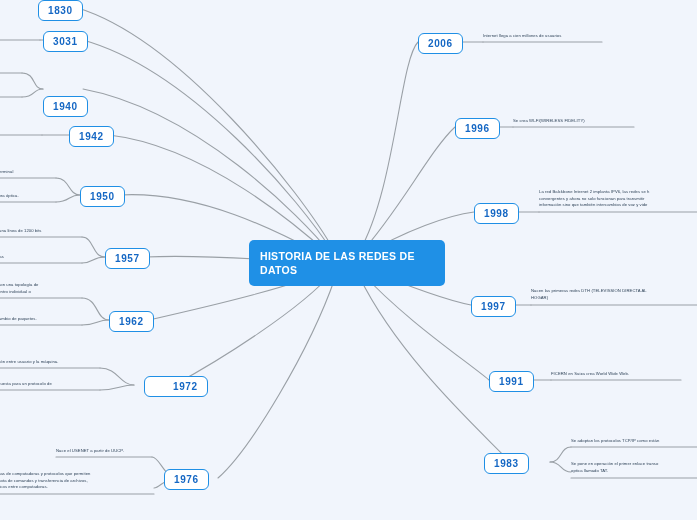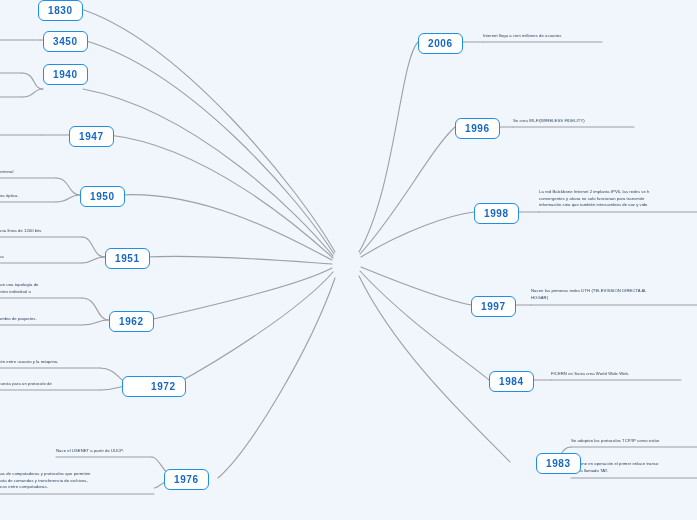--- a/index.html
+++ b/index.html
@@ -145,37 +145,40 @@
       <path d="M0,263 L82,263"></path>
       <path d="M0,298 L82,298"></path>
       <path d="M0,325 L82,325"></path>
       <path d="M0,368 L100,368"></path>
       <path d="M0,390 L100,390"></path>
       <path d="M56,457 L152,457"></path>
       <path d="M0,494 L154,494"></path>
     </g>
   </svg>
 
+  <div class="central-node">
+    <span>HISTORIA DE LAS REDES DE DATOS</span>
+  </div>
 
   <div class="year-node" style="left:38px;top:0px;"><span>1830</span></div>
-  <div class="year-node" style="left:43px;top:31px;"><span>3450</span></div>
-  <div class="year-node" style="left:43px;top:64px;"><span>1940</span></div>
-  <div class="year-node" style="left:69px;top:126px;"><span>1947</span></div>
+  <div class="year-node" style="left:43px;top:31px;"><span>3031</span></div>
+  <div class="year-node" style="left:43px;top:96px;"><span>1940</span></div>
+  <div class="year-node" style="left:69px;top:126px;"><span>1942</span></div>
   <div class="year-node" style="left:80px;top:186px;"><span>1950</span></div>
-  <div class="year-node" style="left:105px;top:248px;"><span>1951</span></div>
+  <div class="year-node" style="left:105px;top:248px;"><span>1957</span></div>
   <div class="year-node" style="left:109px;top:311px;"><span>1962</span></div>
-  <div class="year-node" style="left:122px;top:376px;padding-left:28px;"><span>1972</span></div>
+  <div class="year-node" style="left:144px;top:376px;padding-left:28px;"><span>1972</span></div>
   <div class="year-node" style="left:164px;top:469px;"><span>1976</span></div>
 
   <div class="year-node" style="left:418px;top:33px;"><span>2006</span></div>
   <div class="year-node" style="left:455px;top:118px;"><span>1996</span></div>
   <div class="year-node" style="left:474px;top:203px;"><span>1998</span></div>
   <div class="year-node" style="left:471px;top:296px;"><span>1997</span></div>
-  <div class="year-node" style="left:489px;top:371px;"><span>1984</span></div>
-  <div class="year-node" style="left:536px;top:453px;"><span>1983</span></div>
+  <div class="year-node" style="left:489px;top:371px;"><span>1991</span></div>
+  <div class="year-node" style="left:484px;top:453px;"><span>1983</span></div>
 
   <div class="leaf left" style="left:-14px;top:31px;width:54px;">erville</div>
   <div class="leaf left" style="left:-16px;top:64px;width:50px;">gía</div>
   <div class="leaf left" style="left:-20px;top:88px;width:54px;">adora.</div>
   <div class="leaf left" style="left:-12px;top:126px;width:54px;">de las</div>
   <div class="leaf left" style="left:-14px;top:169px;width:70px;">a una terminal</div>
   <div class="leaf left" style="left:-18px;top:193px;width:74px;">enta la fibra óptica.</div>
   <div class="leaf left" style="left:-14px;top:228px;width:96px;">diante una línea de 1200 bits</div>
   <div class="leaf left" style="left:-18px;top:254px;width:60px;">mal con las</div>
   <div class="leaf left" style="left:-16px;top:282px;width:98px;">es que son una topología de

